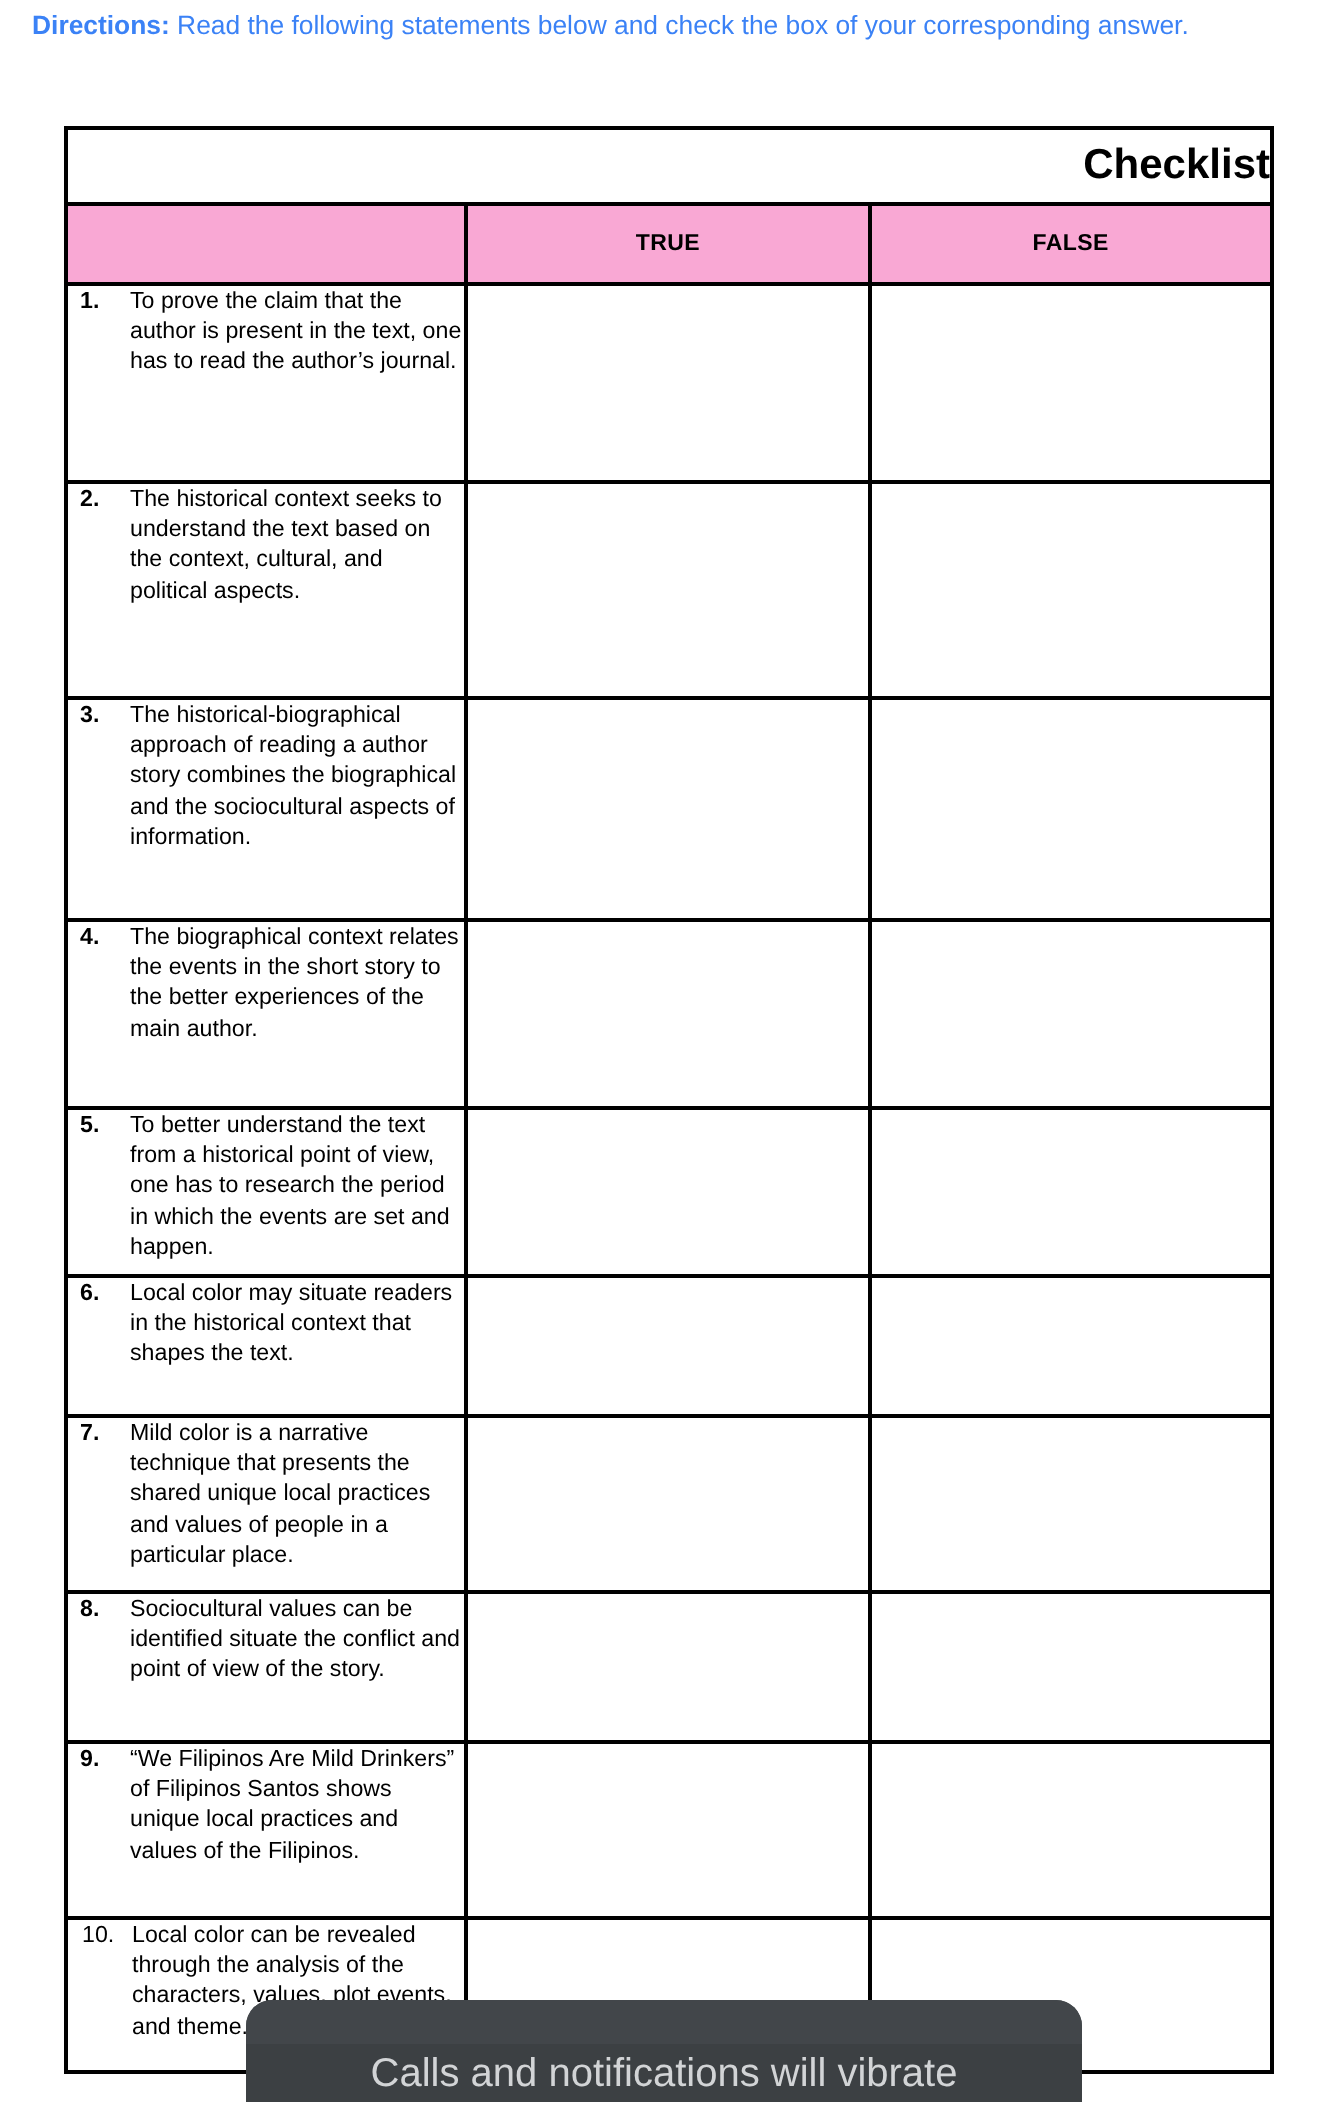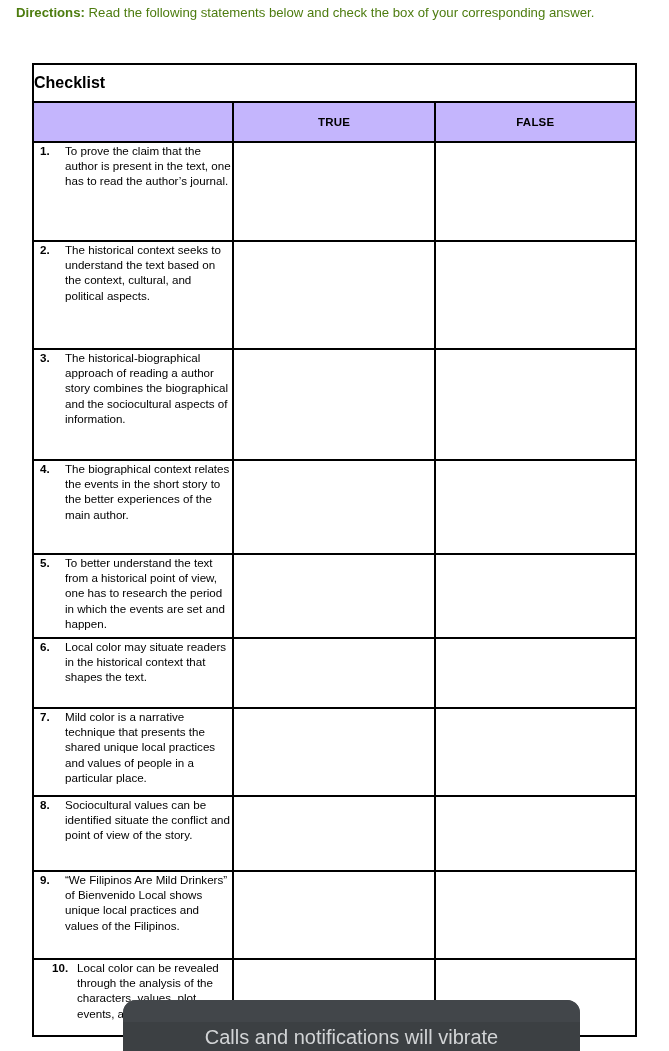--- a/index.html
+++ b/index.html
@@ -18,21 +18,21 @@
   }
 
   
   .directions {
     position: absolute;
     left: 16px;
     top: 4px;
     width: 640px;
     font-size: 13.2px;
     line-height: 17px;
-    color: #4d7c0f;
+    color: #3b82f6;
     white-space: nowrap;
   }
   .directions .lead {
     font-weight: bold;
   }
 
   
   .table-wrap {
     position: absolute;
     left: 32px;
@@ -45,31 +45,31 @@
     width: 605px;
     border: 2px solid #000000;
   }
   table.checklist td, table.checklist th {
     border: 2px solid #000000;
     padding: 0;
     vertical-align: top;
   }
 
   .title-cell {
-    text-align: left;
-    font-size: 16px;
+    text-align: right;
+    font-size: 21px;
     font-weight: bold;
     height: 36px;
     line-height: 36px;
     padding: 0 !important;
     vertical-align: middle !important;
   }
 
   .hdr-row td {
-    background: #c4b5fd;
+    background: #f9a8d4;
     height: 38px;
     vertical-align: middle !important;
     text-align: center;
     font-size: 11.5px;
     font-weight: bold;
     letter-spacing: 0.2px;
   }
   .hdr-blank { background: #fce0d6; }
 
   .col-stmt { width: 199px; }
@@ -88,40 +88,39 @@
   .stmt-num {
     flex: 0 0 auto;
     width: 25px;
     text-align: left;
     padding-left: 6px;
     font-weight: bold;
     font-size: 11.6px;
   }
   .stmt-num.wide {
     width: 25px;
-    padding-left: 18px;
-    font-weight: bold;
+    padding-left: 7px;
+    font-weight: normal;
   }
   .stmt-text {
     flex: 1 1 auto;
   }
   .answer-cell { background: #ffffff; }
 
   
   .toast {
     position: absolute;
     left: 123px;
     top: 1000px;
     width: 418px;
     height: 51px;
     border-top-left-radius: 13px;
     border-top-right-radius: 13px;
     background: #3c4043;
     overflow: hidden;
-    padding-left: 39px;
   }
   .toast-top {
     position: absolute;
     left: 0; top: 0; right: 0;
     height: 22px;
     background: #43474b;
     opacity: 0.93;
   }
   .toast-body {
     position: absolute;
@@ -238,21 +237,21 @@
               <span class="stmt-text">Sociocultural values can be identified situate the conflict and point of view of the story.</span>
             </div>
           </td>
           <td class="answer-cell"></td>
           <td class="answer-cell"></td>
         </tr>
         <tr>
           <td class="stmt-cell" style="height: 86px;">
             <div class="stmt-inner">
               <span class="stmt-num">9.</span>
-              <span class="stmt-text">“We Filipinos Are Mild Drinkers” of Bienvenido Local shows unique local practices and values of the Filipinos.</span>
+              <span class="stmt-text">“We Filipinos Are Mild Drinkers” of Filipinos Santos shows unique local practices and values of the Filipinos.</span>
             </div>
           </td>
           <td class="answer-cell"></td>
           <td class="answer-cell"></td>
         </tr>
         <tr>
           <td class="stmt-cell" style="height: 75px;">
             <div class="stmt-inner">
               <span class="stmt-num wide">10.</span>
               <span class="stmt-text">Local color can be revealed through the analysis of the characters, values, plot events, and theme.</span>

